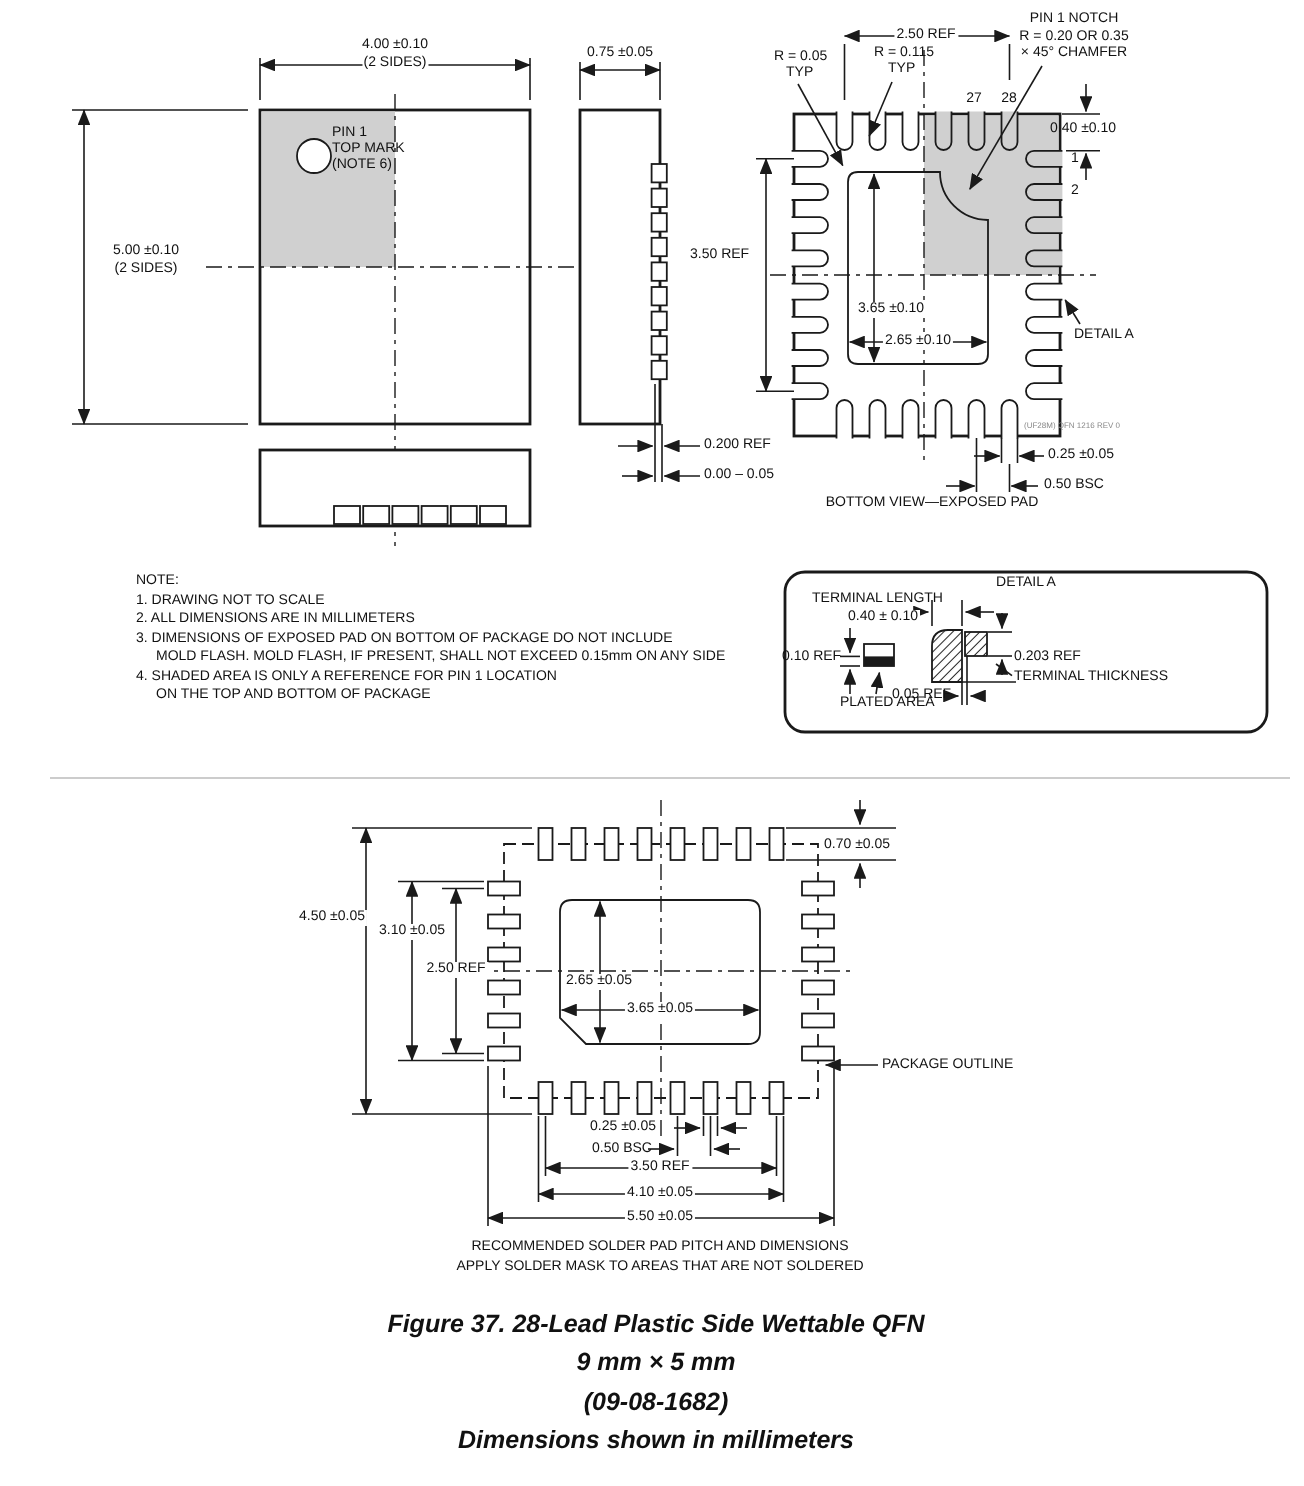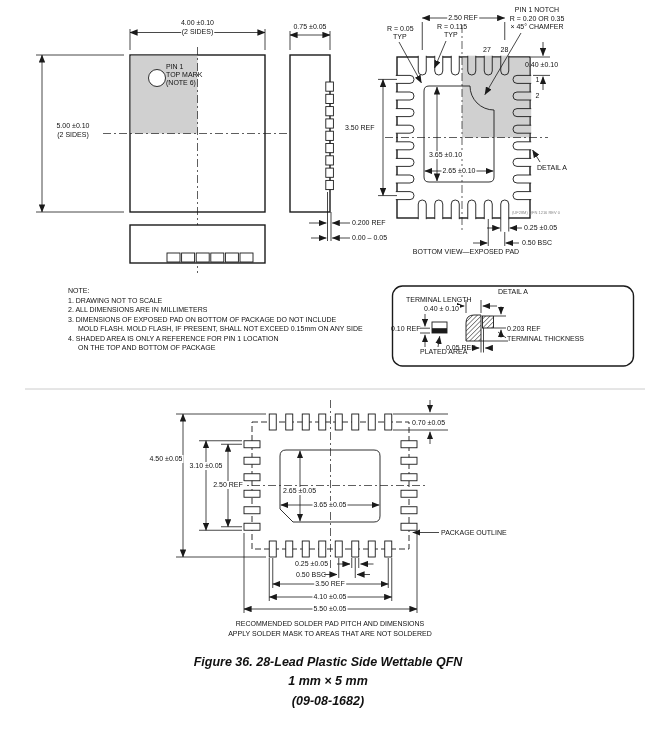--- a/index.html
+++ b/index.html
@@ -315,18 +315,19 @@
   <div class="t" style="left:412px;top:418.5px">0.70 ±0.05</div>
   <div class="t" style="left:441px;top:529px">PACKAGE OUTLINE</div>
   <div class="t" style="left:295px;top:560px">0.25 ±0.05</div>
   <div class="t" style="left:296px;top:570.5px">0.50 BSC</div>
   <div class="t c bg" style="left:330px;top:580px">3.50 REF</div>
   <div class="t c bg" style="left:330px;top:593px">4.10 ±0.05</div>
   <div class="t c bg" style="left:330px;top:605px">5.50 ±0.05</div>
   <div class="t c" style="left:330px;top:619.5px">RECOMMENDED SOLDER PAD PITCH AND DIMENSIONS</div>
   <div class="t c" style="left:330px;top:629.5px">APPLY SOLDER MASK TO AREAS THAT ARE NOT SOLDERED</div>
 
-  <div class="t c figcap" style="left:328px;top:655px">Figure 36. 28-Lead Plastic Side Wettable QFN</div>
-  <div class="t c figcap" style="left:328px;top:674px">1 mm × 5 mm</div>
+  <div class="t c figcap" style="left:328px;top:655px">Figure 37. 28-Lead Plastic Side Wettable QFN</div>
+  <div class="t c figcap" style="left:328px;top:674px">9 mm × 5 mm</div>
   <div class="t c figcap" style="left:328px;top:693.5px">(09-08-1682)</div>
+  <div class="t c figcap" style="left:328px;top:713px">Dimensions shown in millimeters</div>
 </div>
 
 </div>
 
 </body></html>

